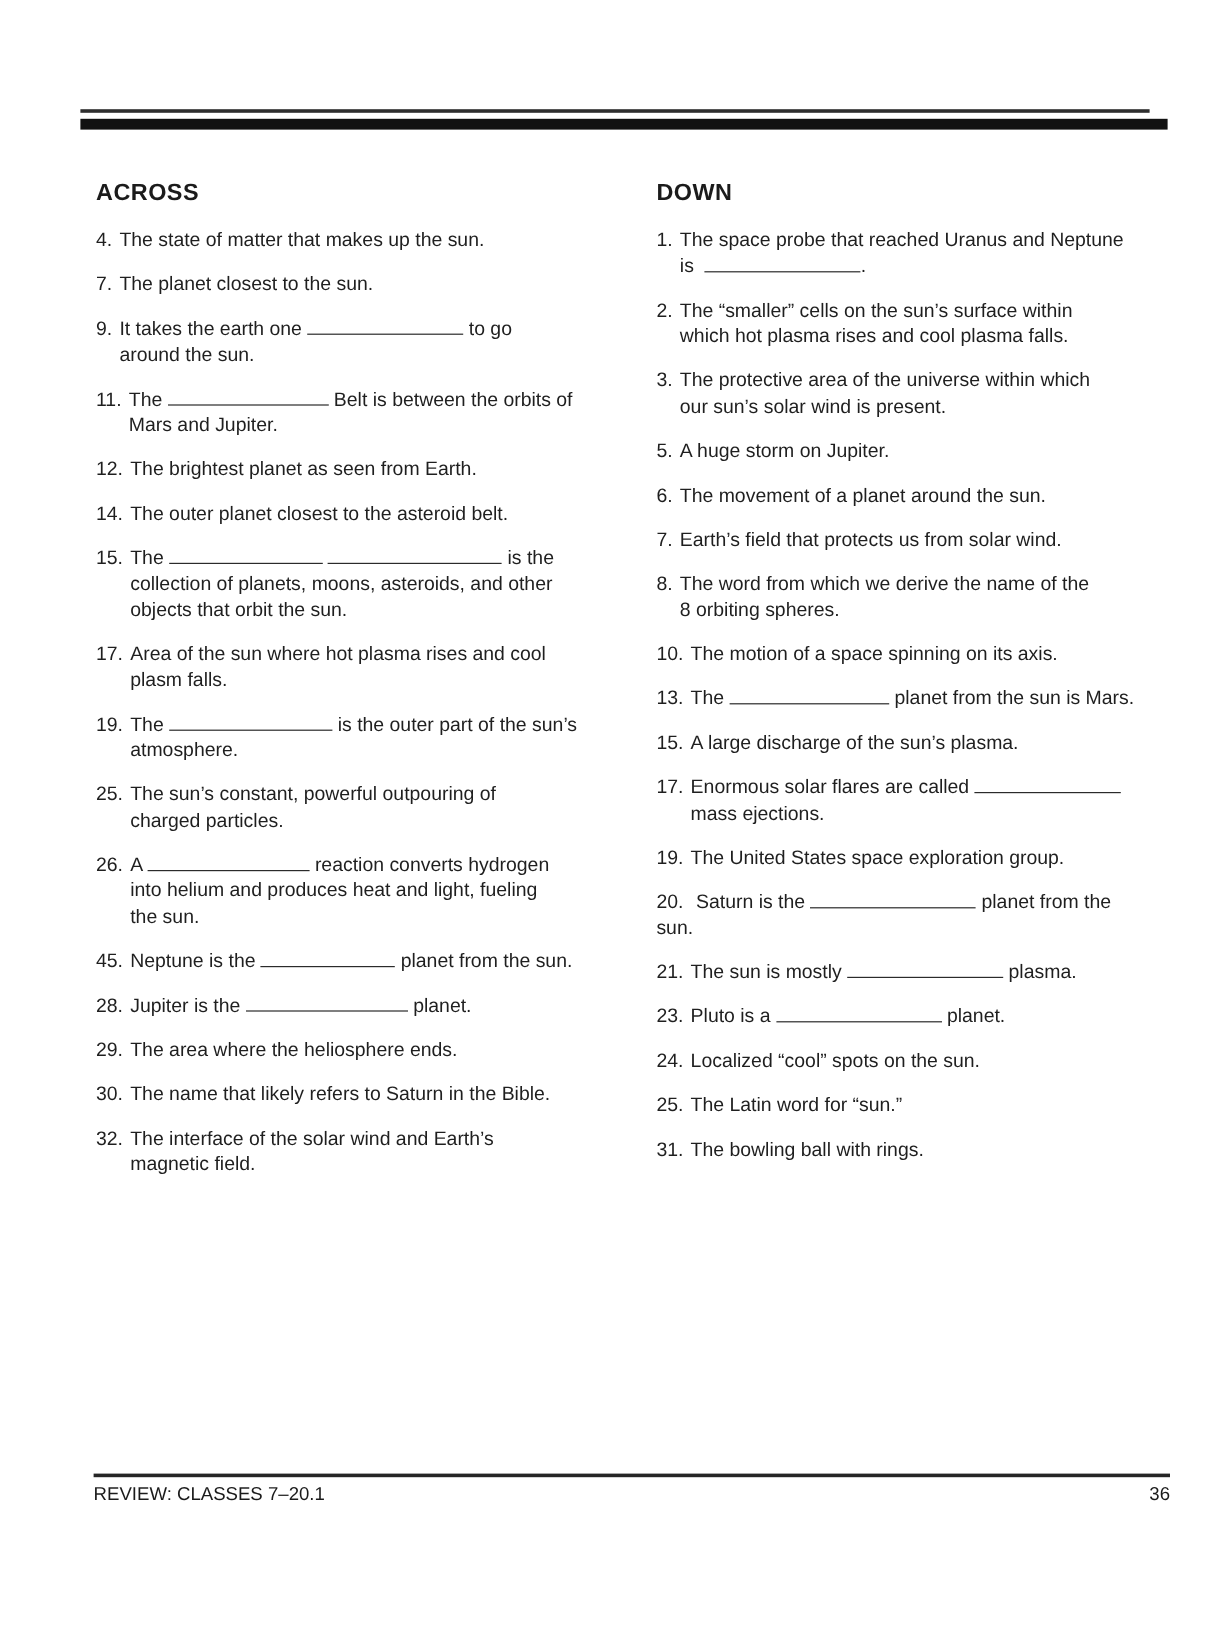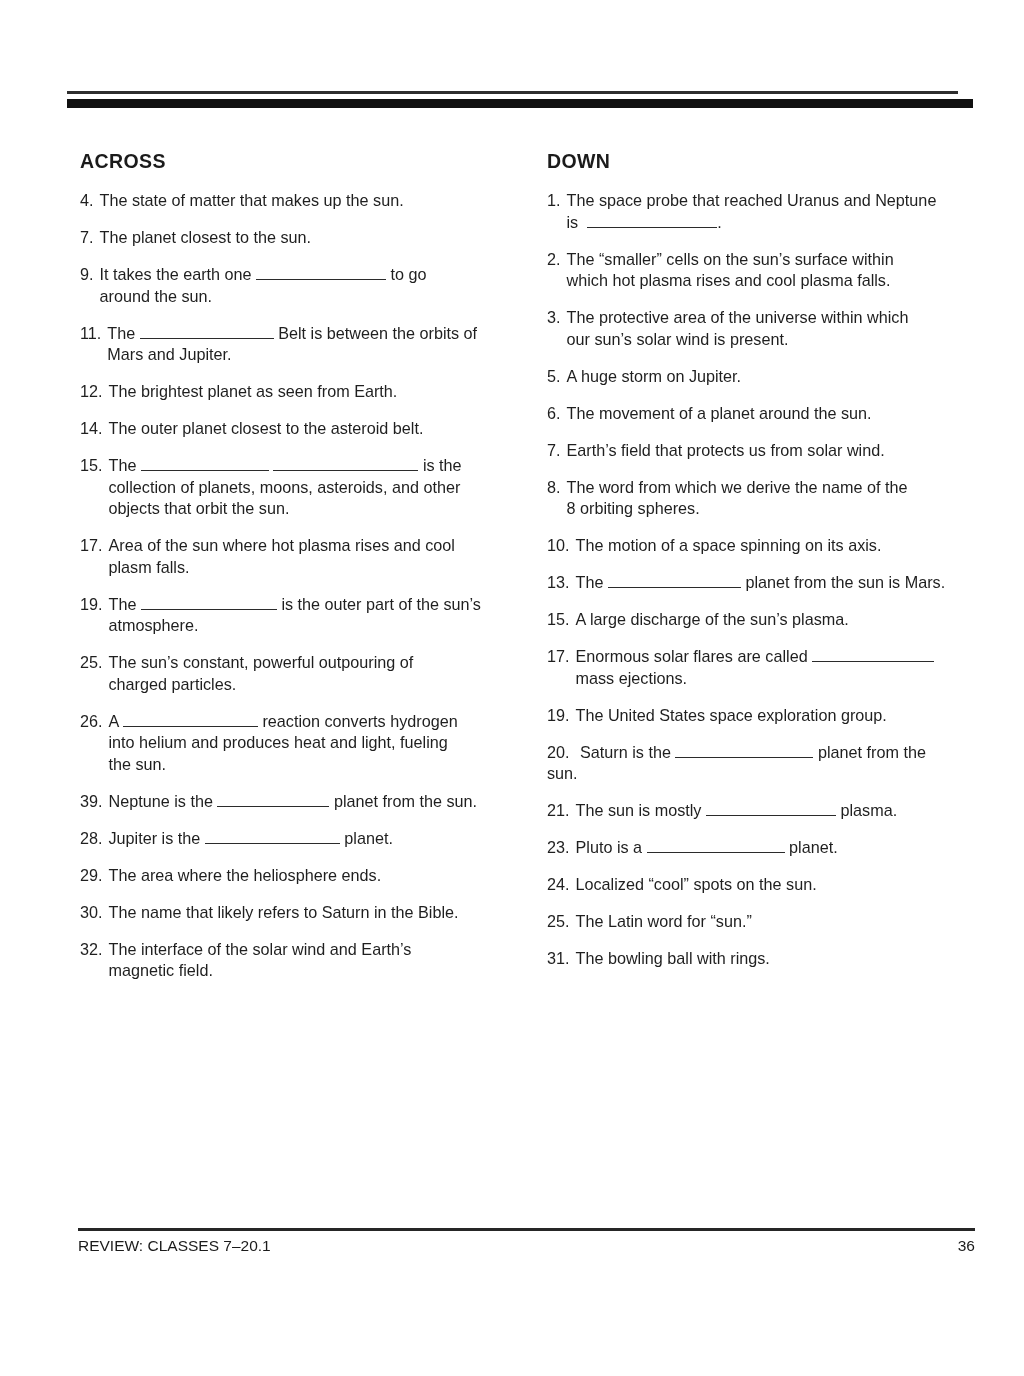--- a/index.html
+++ b/index.html
@@ -155,21 +155,21 @@
           </div>
           <div class="clue">
             <span class="num">25.</span>
             <span class="text">The sun’s constant, powerful outpouring of<br>charged particles.</span>
           </div>
           <div class="clue">
             <span class="num">26.</span>
             <span class="text">A <span class="blank" style="width: 135px;"></span> reaction converts hydrogen<br>into helium and produces heat and light, fueling<br>the sun.</span>
           </div>
           <div class="clue">
-            <span class="num">39.</span>
+            <span class="num">45.</span>
             <span class="text">Neptune is the <span class="blank" style="width: 112px;"></span> planet from the sun.</span>
           </div>
           <div class="clue">
             <span class="num">28.</span>
             <span class="text">Jupiter is the <span class="blank" style="width: 135px;"></span> planet.</span>
           </div>
           <div class="clue">
             <span class="num">29.</span>
             <span class="text">The area where the heliosphere ends.</span>
           </div>

